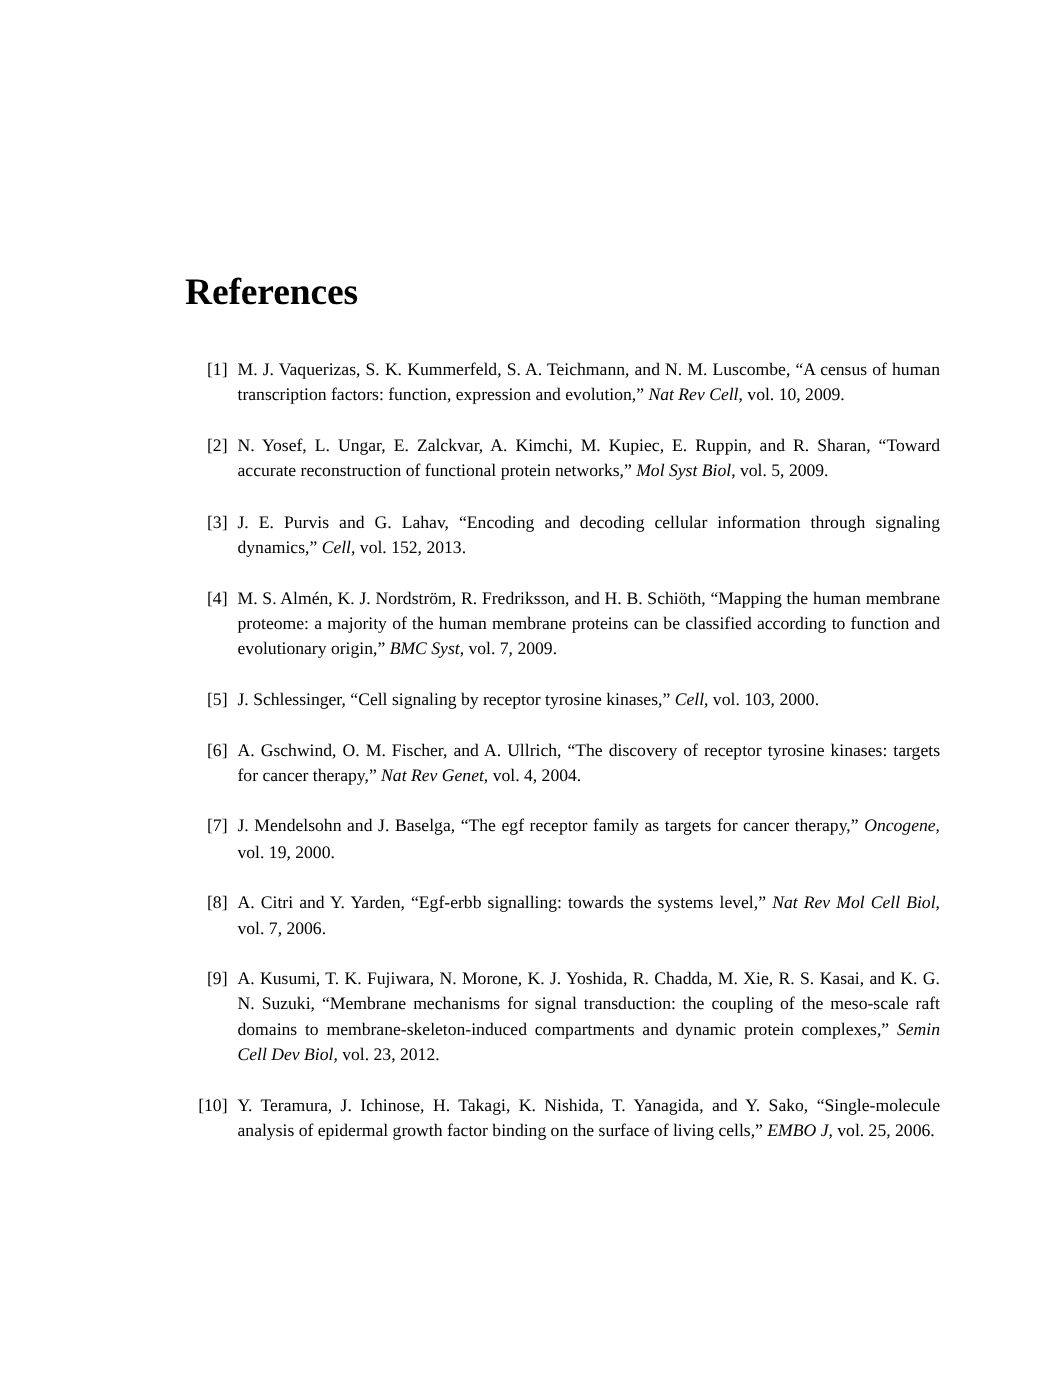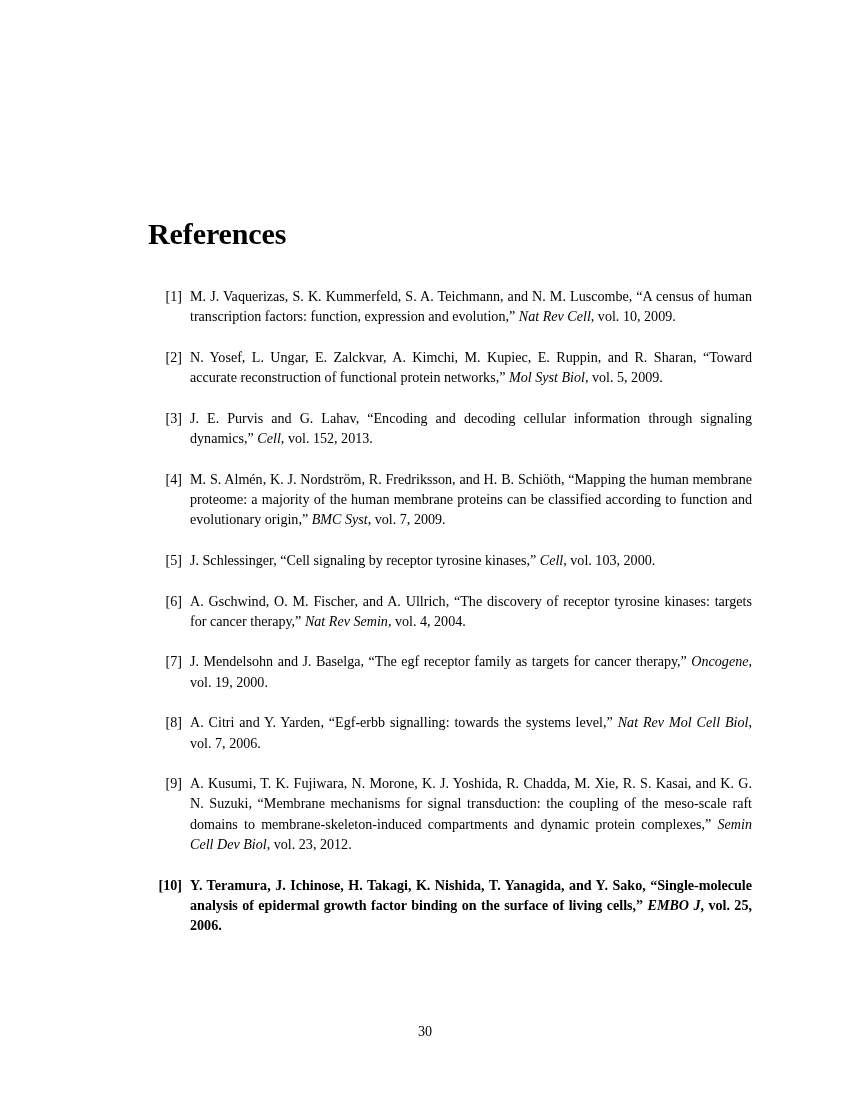--- a/index.html
+++ b/index.html
@@ -47,21 +47,20 @@
     margin-bottom: 20.5px;
     font-size: 14.1px;
     line-height: 20.2px;
     text-align: justify;
     text-justify: inter-word;
     hyphens: none;
   }
 
   .ref-item:last-child {
     margin-bottom: 12px;
-    font-weight: bold;
   }
 
   .ref-label {
     position: absolute;
     left: 0;
     top: 0;
     width: 36px;
     text-align: right;
     font-size: 14.1px;
     line-height: 20.2px;
@@ -109,35 +108,34 @@
       <div class="ref-item">
         <span class="ref-label">[4]</span>
         <span class="ref-text">M. S. Almén, K. J. Nordström, R. Fredriksson, and H. B. Schiöth, “Mapping the human membrane proteome: a majority of the human membrane proteins can be classified according to function and evolutionary origin,” <i>BMC Syst</i>, vol. 7, 2009.</span>
       </div>
       <div class="ref-item">
         <span class="ref-label">[5]</span>
         <span class="ref-text">J. Schlessinger, “Cell signaling by receptor tyrosine kinases,” <i>Cell</i>, vol. 103, 2000.</span>
       </div>
       <div class="ref-item">
         <span class="ref-label">[6]</span>
-        <span class="ref-text">A. Gschwind, O. M. Fischer, and A. Ullrich, “The discovery of receptor tyrosine kinases: targets for cancer therapy,” <i>Nat Rev Semin</i>, vol. 4, 2004.</span>
+        <span class="ref-text">A. Gschwind, O. M. Fischer, and A. Ullrich, “The discovery of receptor tyrosine kinases: targets for cancer therapy,” <i>Nat Rev Genet</i>, vol. 4, 2004.</span>
       </div>
       <div class="ref-item">
         <span class="ref-label">[7]</span>
         <span class="ref-text">J. Mendelsohn and J. Baselga, “The egf receptor family as targets for cancer therapy,” <i>Oncogene</i>, vol. 19, 2000.</span>
       </div>
       <div class="ref-item">
         <span class="ref-label">[8]</span>
         <span class="ref-text">A. Citri and Y. Yarden, “Egf-erbb signalling: towards the systems level,” <i>Nat Rev Mol Cell Biol</i>, vol. 7, 2006.</span>
       </div>
       <div class="ref-item">
         <span class="ref-label">[9]</span>
         <span class="ref-text">A. Kusumi, T. K. Fujiwara, N. Morone, K. J. Yoshida, R. Chadda, M. Xie, R. S. Kasai, and K. G. N. Suzuki, “Membrane mechanisms for signal transduction: the coupling of the meso-scale raft domains to membrane-skeleton-induced compartments and dynamic protein complexes,” <i>Semin Cell Dev Biol</i>, vol. 23, 2012.</span>
       </div>
       <div class="ref-item">
         <span class="ref-label">[10]</span>
         <span class="ref-text">Y. Teramura, J. Ichinose, H. Takagi, K. Nishida, T. Yanagida, and Y. Sako, “Single-molecule analysis of epidermal growth factor binding on the surface of living cells,” <i>EMBO J</i>, vol. 25, 2006.</span>
       </div>
     </div>
 
-  <div class="page-number">30</div>
 
 </div>
 
 </body></html>

